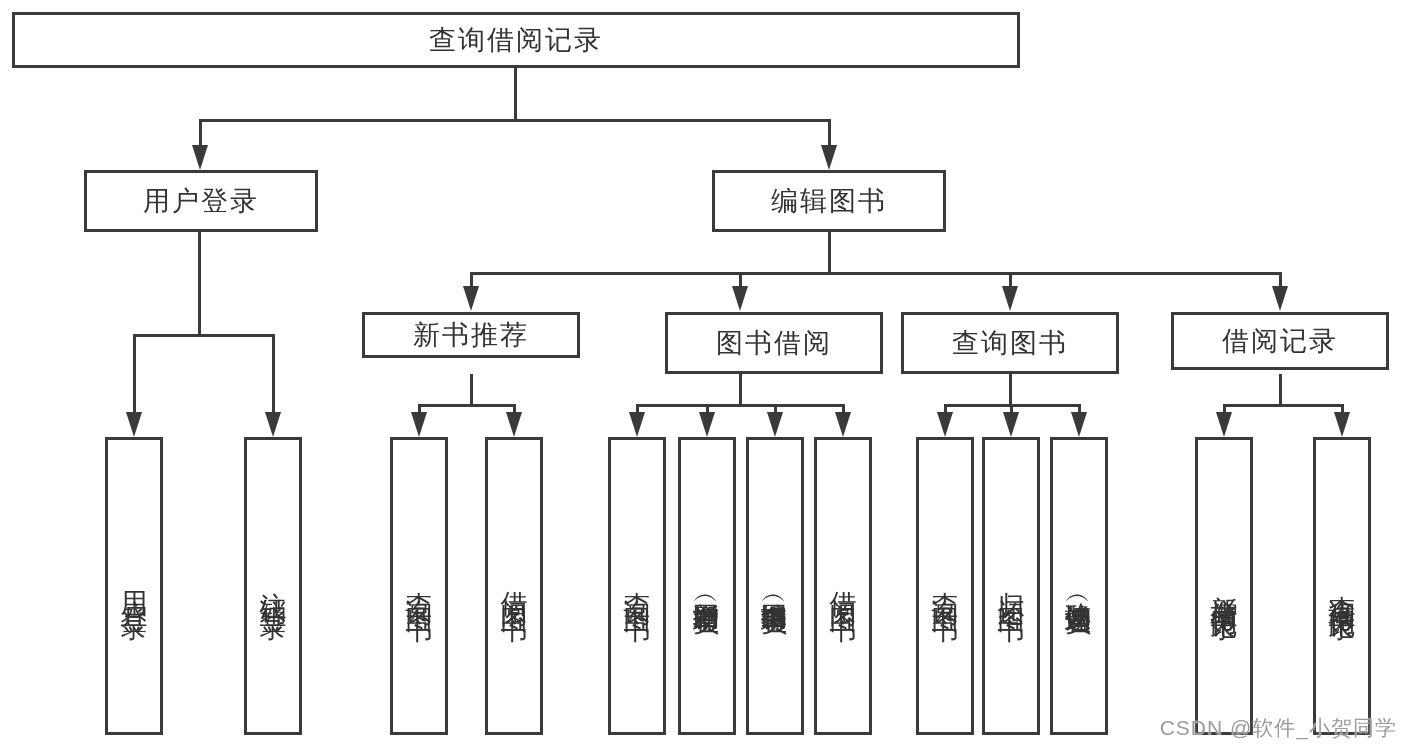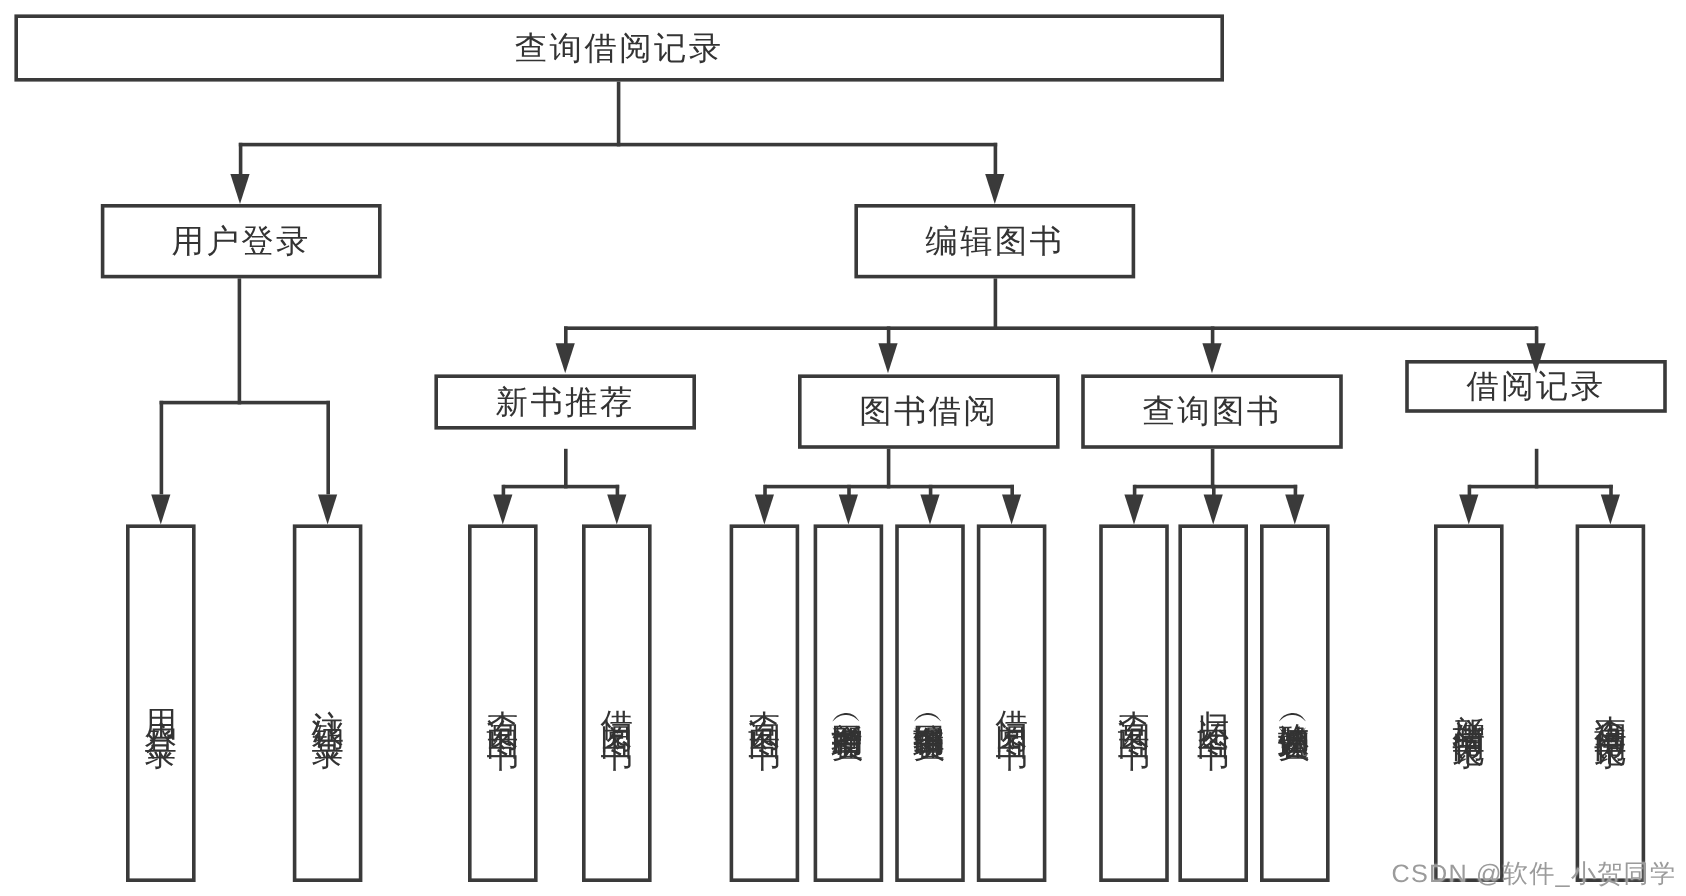--- a/index.html
+++ b/index.html
@@ -70,21 +70,21 @@
 
   <div class="box" style="left:362px;top:312px;width:218px;height:46px">
     <span>新书推荐</span>
   </div>
   <div class="box" style="left:665px;top:312px;width:218px;height:62px">
     <span>图书借阅</span>
   </div>
   <div class="box" style="left:901px;top:312px;width:218px;height:62px">
     <span>查询图书</span>
   </div>
-  <div class="box" style="left:1171px;top:300px;width:218px;height:44px">
+  <div class="box" style="left:1171px;top:312px;width:218px;height:58px">
     <span>借阅记录</span>
   </div>
 
   <div class="box vbox" style="left:105px;top:437px;width:58px;height:298px">
     <span>用户登录</span>
   </div>
   <div class="box vbox" style="left:244px;top:437px;width:58px;height:298px">
     <span>注销登录</span>
   </div>
 

